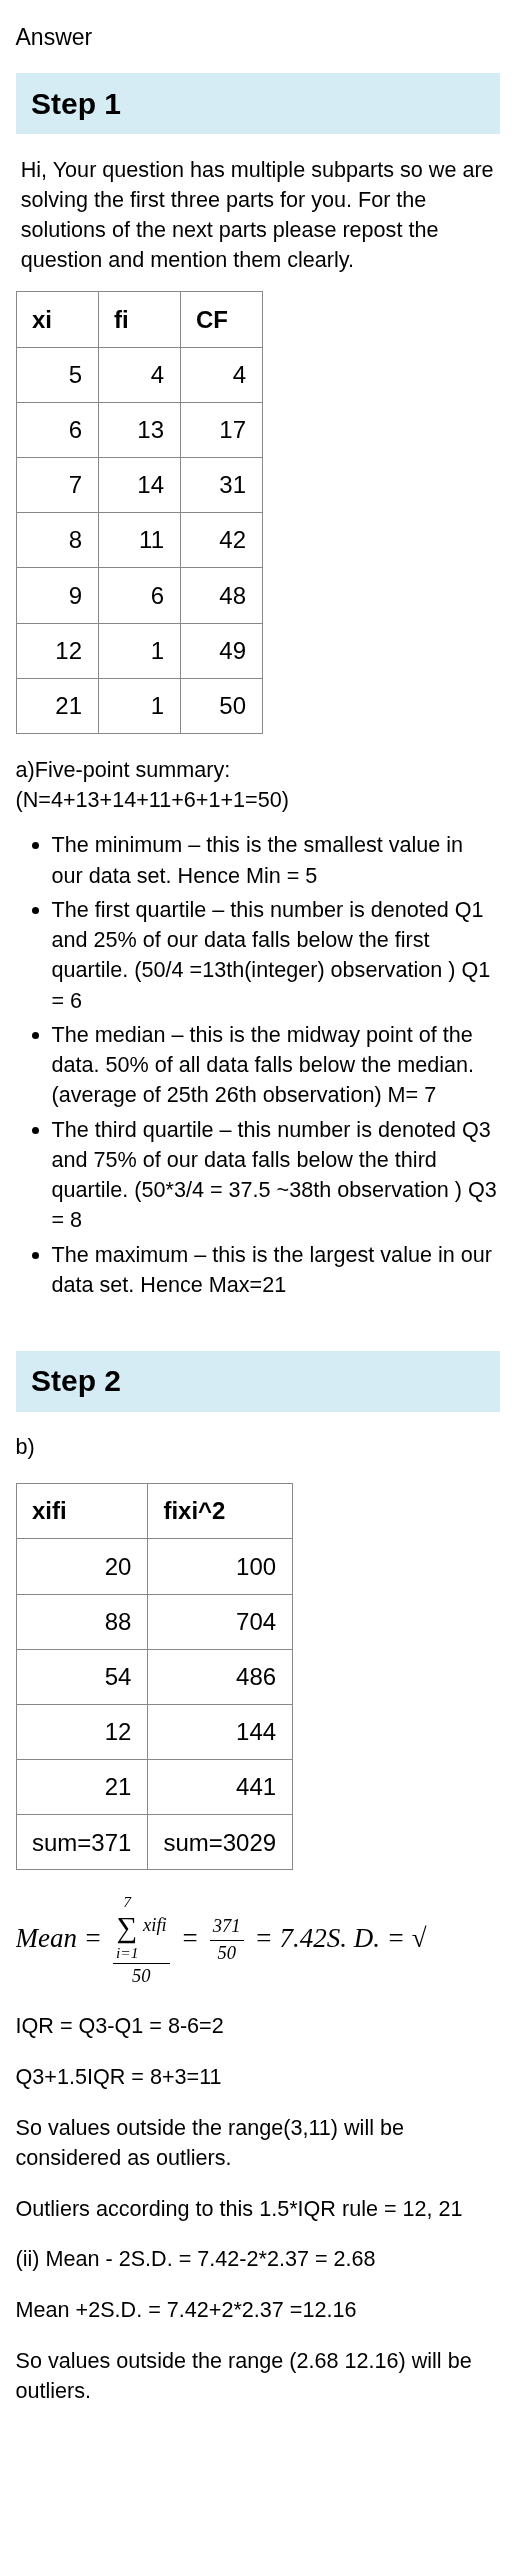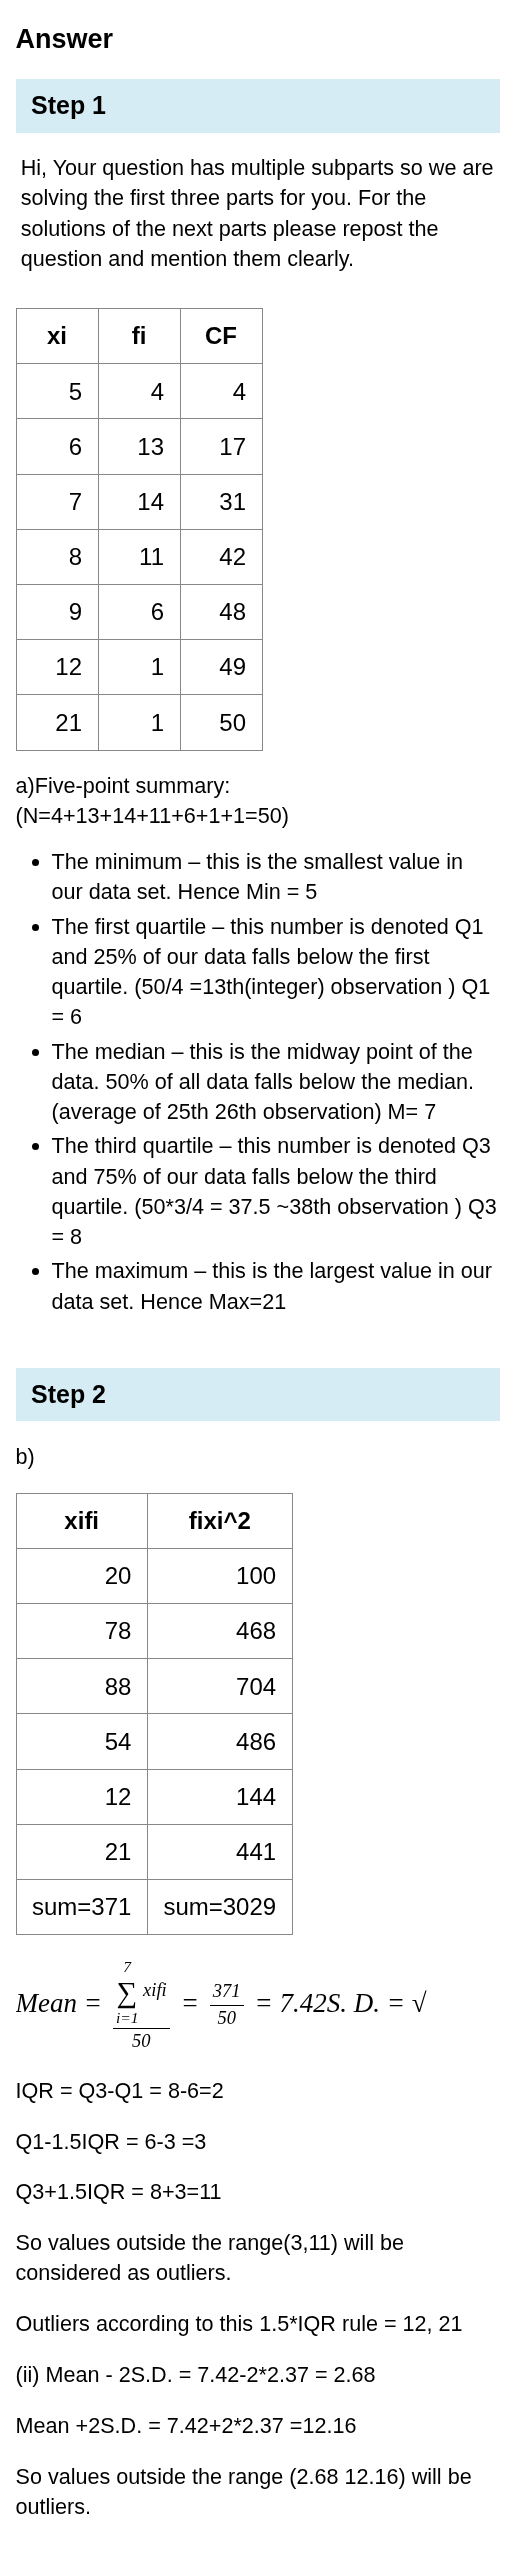--- a/index.html
+++ b/index.html
@@ -1,22 +1,22 @@
 <!DOCTYPE html>
 <html style="font-size:8.2px"><head>
 <meta charset="utf-8">
 <style>
 *{box-sizing:border-box;margin:0;padding:0}
 body{font-family:-apple-system,Helvetica,Arial,sans-serif;background:#fff;color:#000;width:515px;font-size:21.6px;line-height:1.4}
 .container{padding:20.6px 15.5px}
-h1{font-size:27px;font-weight:700;margin-bottom:20.6px}
-.step-header{background:#d6ecf5;padding:9.3px 15.5px;font-size:25px;font-weight:700;margin-bottom:20.6px}
-.intro{margin-bottom:34px;padding:0 5.2px}
+h1{font-size:23px;font-weight:400;margin-bottom:20.6px}
+.step-header{background:#d6ecf5;padding:9.3px 15.5px;font-size:30px;font-weight:700;margin-bottom:20.6px}
+.intro{margin-bottom:16px;padding:0 5.2px}
 table{border-collapse:collapse;margin-bottom:20.6px}
-th,td{border:0.5px solid #888;padding:10.3px 15.5px;text-align:center;font-size:24px;min-width:72px}
+th,td{border:0.5px solid #888;padding:10.3px 15.5px;text-align:left;font-size:24px;min-width:72px}
 td{text-align:right}
 .t1 td,.t1 th{width:82px}
 .summary{margin-bottom:15.5px}
 ul{list-style:disc;padding-left:36px;margin-bottom:20px}
 li{margin-bottom:4.1px}
 .sec{margin-bottom:20.6px}
 .math{font-family:'Times New Roman',serif;font-style:italic;font-size:27px;margin:20.6px 0;white-space:nowrap;overflow:hidden}
 .frac{display:inline-block;text-align:center;vertical-align:middle;font-size:18.5px;margin:0 4.1px}
 .frac .top{display:block;border-bottom:1px solid #000;padding:0 3.1px}
 .frac .bot{display:block;padding:0 3.1px}
@@ -104,24 +104,20 @@
 <tbody>
         <tr>
           <th>xifi</th>
           <th>fixi^2</th>
         </tr>
 <tr>
           <td>20</td>
           <td>100</td>
         </tr>
 <tr>
-          <td>78</td>
-          <td>468</td>
-        </tr>
-<tr>
           <td>88</td>
           <td>704</td>
         </tr>
 <tr>
           <td>54</td>
           <td>486</td>
         </tr>
 <tr>
           <td>12</td>
           <td>144</td>
@@ -138,21 +134,20 @@
     </table>
 
 <div class="math">
 <span>Mean</span> = 
 <span class="frac"><span class="top"><span class="sum"><span>7</span><span class="sig">∑</span><span>i=1</span></span> <span>xifi</span></span><span class="bot">50</span></span>
  = <span class="frac"><span class="top">371</span><span class="bot">50</span></span>
  = <span>7.42</span><span>S. D.</span> = √
 </div>
 
 <p class="eqline">IQR = Q3-Q1 = 8-6=2</p>
-<p class="eqline">Q1-1.5IQR = 6-3 =3</p>
 <p class="eqline">Q3+1.5IQR = 8+3=11</p>
 <p class="eqline">So values outside the range(3,11) will be considered as outliers.</p>
 <p class="eqline">Outliers according to this 1.5*IQR rule = 12, 21</p>
 <p class="eqline">(ii) Mean - 2S.D. = 7.42-2*2.37 = 2.68</p>
 <p class="eqline">Mean +2S.D. = 7.42+2*2.37 =12.16</p>
 <p class="eqline">So values outside the range (2.68 12.16) will be outliers.</p>
 
 </div>
 
 

